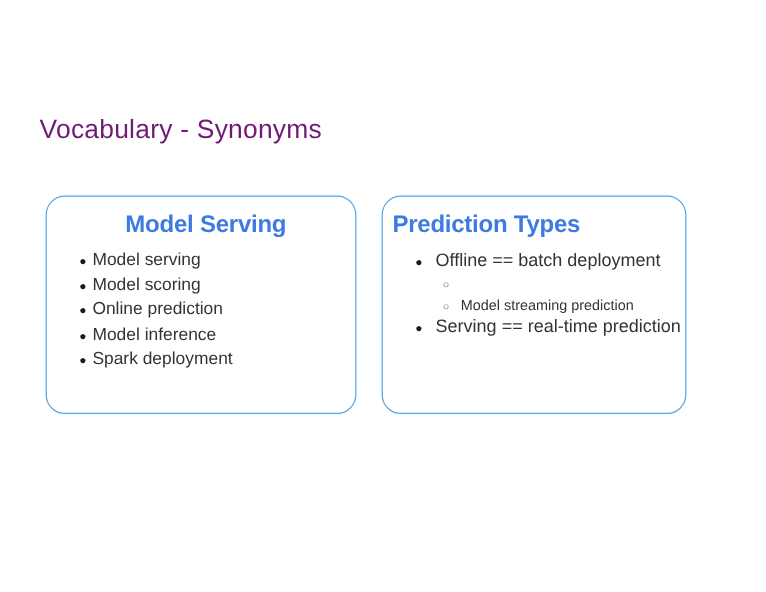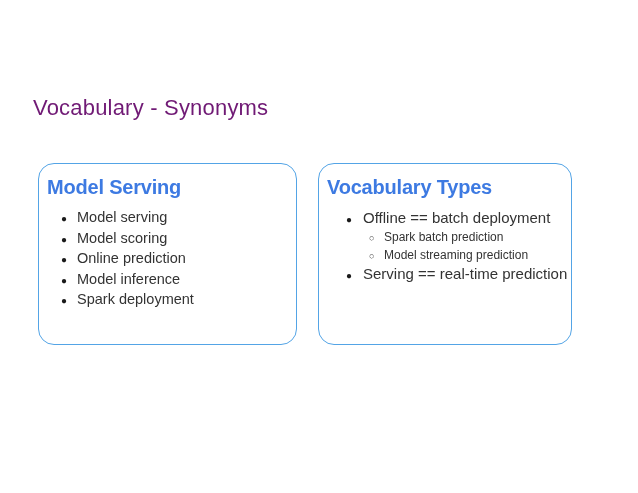--- a/index.html
+++ b/index.html
@@ -27,21 +27,21 @@
   }
   .card {
     position: absolute;
     top: 163px;
     height: 182px;
     box-sizing: border-box;
     background: #ffffff;
     border: 1.5px solid #53a4e6;
     border-radius: 16px;
   }
-  .card-left  { left: 38px;  width: 259px; }
+  .card-left  { left: 38px;  width: 259px; text-align: center; }
   .card-right { left: 318px; width: 254px; }
   .card-heading {
     margin: 12px 0 0 8px;
     font-size: 20px;
     font-weight: 700;
     color: #3d7ae2;
     letter-spacing: -0.2px;
     line-height: 23px;
     white-space: nowrap;
   }
@@ -126,32 +126,31 @@
       <li>
         <div class="row">
           <span class="bullet-glyph">●</span>
           <span class="item-text">Spark deployment</span>
         </div>
       </li>
     </ul>
   </div>
 
   <div class="card card-right">
-    <div class="card-heading">Vocabulary Types</div>
+    <div class="card-heading">Prediction Types</div>
     <ul class="bullets">
       <li>
         <div class="row main">
           <span class="bullet-glyph">●</span>
           <span class="item-text">Offline == batch deployment</span>
         </div>
         <ul class="sub-bullets">
           <li>
             <div class="row">
               <span class="bullet-glyph">○</span>
-              <span class="item-text">Spark batch prediction</span>
             </div>
           </li>
           <li>
             <div class="row">
               <span class="bullet-glyph">○</span>
               <span class="item-text">Model streaming prediction</span>
             </div>
           </li>
         </ul>
       </li>

